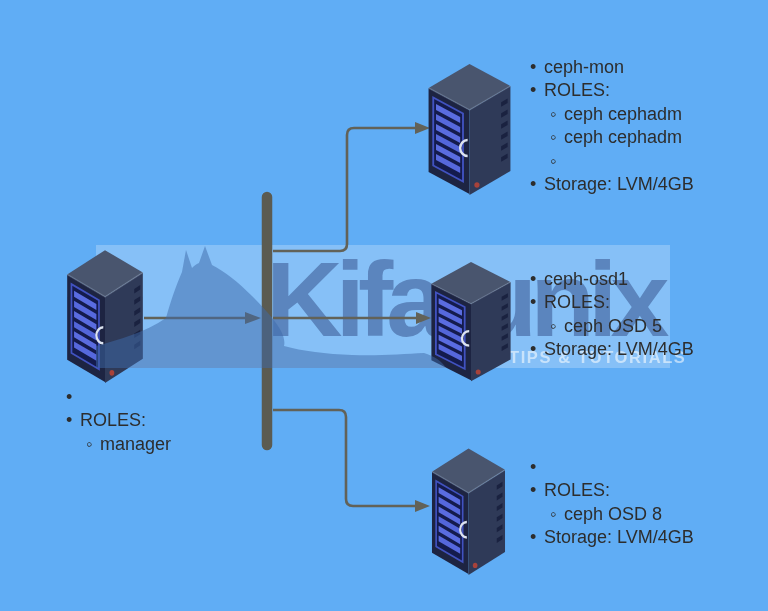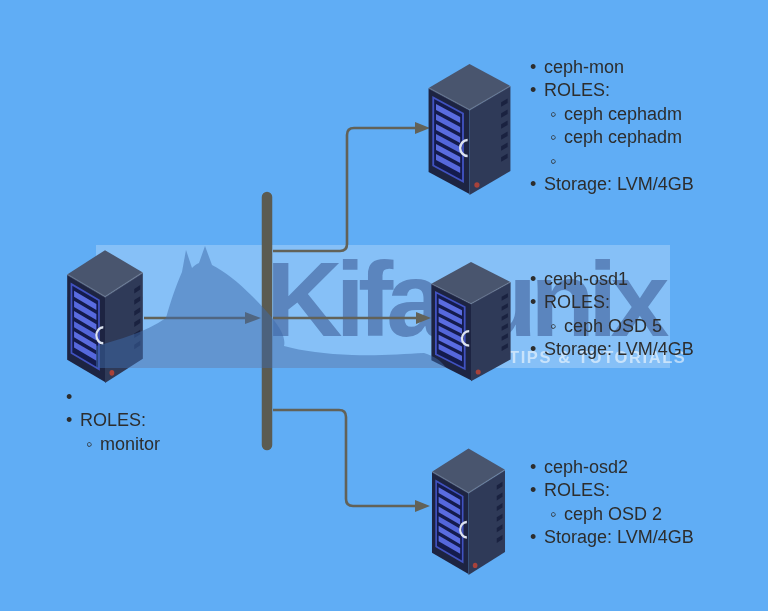--- a/index.html
+++ b/index.html
@@ -128,21 +128,21 @@
   <div class="label-block" style="left:64px;top:386px">
     <div class="li">
         <span class="b">•</span>
       </div>
     <div class="li">
         <span class="b">•</span>
         <span>ROLES:</span>
       </div>
     <div class="li sub">
         <span class="b">◦</span>
-        <span>monitor</span>
+        <span>manager</span>
       </div>
   </div>
 
   <div class="label-block" style="left:528px;top:56px">
     <div class="li">
         <span class="b">•</span>
         <span>ceph-mon</span>
       </div>
     <div class="li">
         <span class="b">•</span>
@@ -180,29 +180,28 @@
       </div>
     <div class="li">
         <span class="b">•</span>
         <span>Storage: LVM/4GB</span>
       </div>
   </div>
 
   <div class="label-block" style="left:528px;top:456px">
     <div class="li">
         <span class="b">•</span>
-        <span>ceph-osd2</span>
-      </div>
-    <div class="li">
-        <span class="b">•</span>
-        <span>ROLES:</span>
-      </div>
-    <div class="li sub">
-        <span class="b">◦</span>
-        <span>ceph OSD 2</span>
+      </div>
+    <div class="li">
+        <span class="b">•</span>
+        <span>ROLES:</span>
+      </div>
+    <div class="li sub">
+        <span class="b">◦</span>
+        <span>ceph OSD 8</span>
       </div>
     <div class="li">
         <span class="b">•</span>
         <span>Storage: LVM/4GB</span>
       </div>
   </div>
 
 </div>
 
 </body></html>

